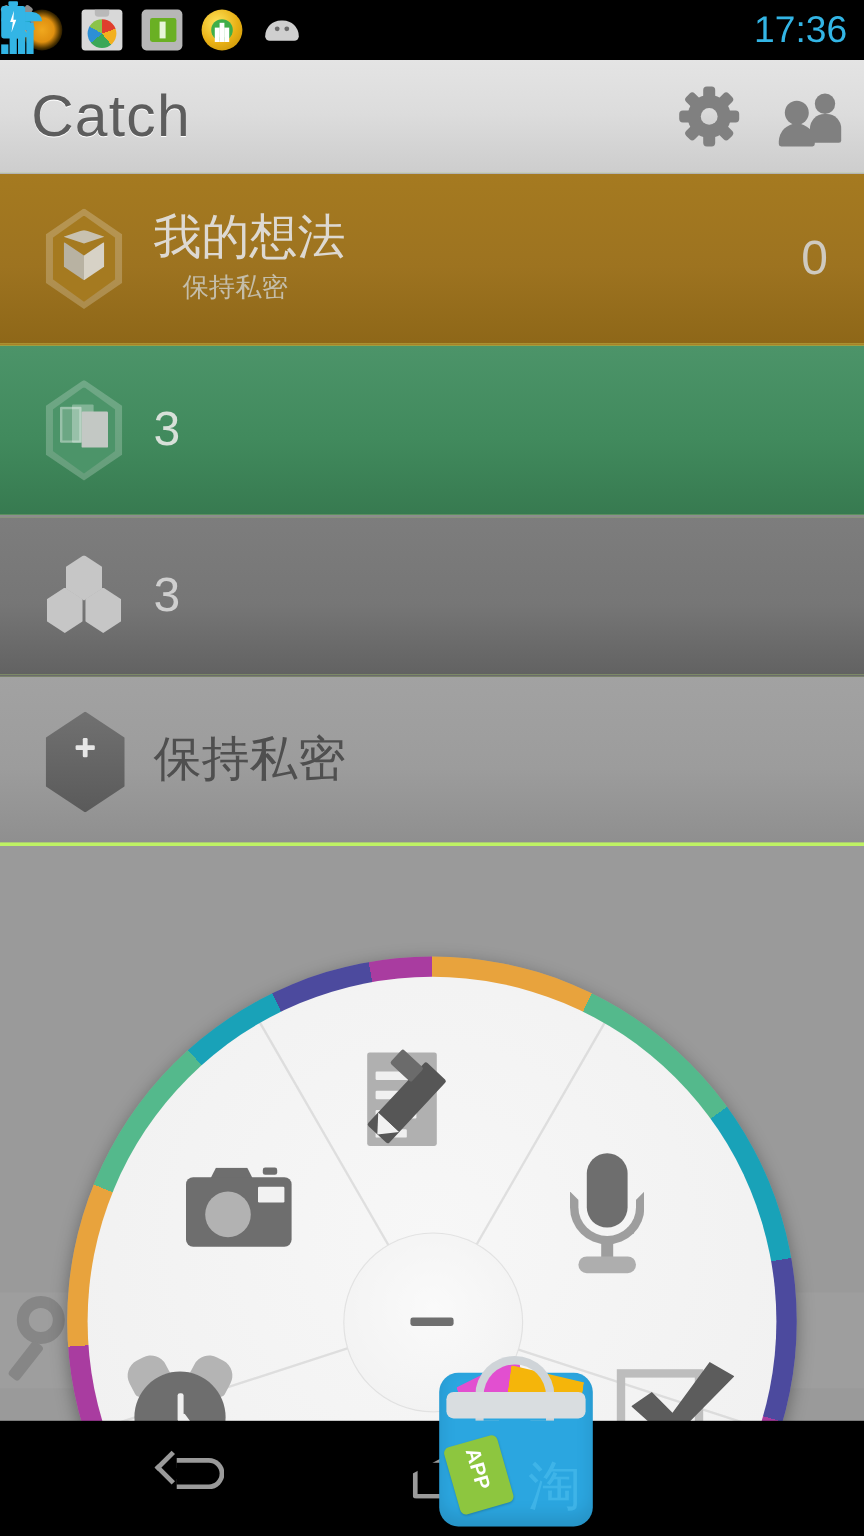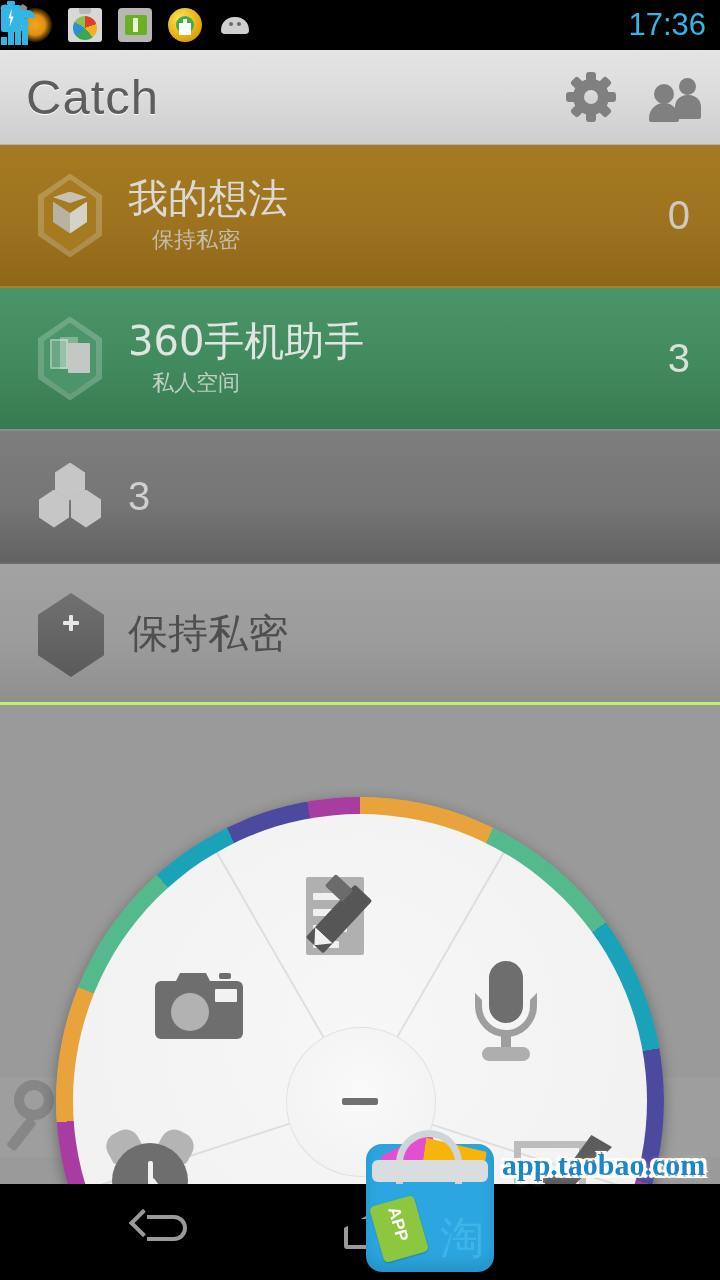--- a/index.html
+++ b/index.html
@@ -383,24 +383,20 @@
     <div class="row r2">
       <div class="hexwrap">
         <span class="hex hex-out"></span>
         <span class="hex-in c2"></span>
         <span class="pages">
             <i class="p p1"></i>
             <i class="p p2"></i>
             <i class="p p3"></i>
           </span>
       </div>
-      <div class="rowtext">
-        <div class="row-title">360手机助手</div>
-        <div class="row-sub">私人空间</div>
-      </div>
       <div class="row-count">3</div>
     </div>
 
     <div class="row r3">
       <div class="hexwrap">
         <span class="trihex">
             <i class="t"></i>
             <i class="l"></i>
             <i class="r"></i>
           </span>
@@ -496,17 +492,16 @@
       <i class="p1"></i>
         <i class="p2"></i>
         <i class="handle"></i>
         <i class="lip"></i>
       <div class="tag">
         <span>APP</span>
       </div>
       <div class="tao">淘</div>
     </div>
     <div class="tb-text">
-      <div class="tb-url">app.taobao.com</div>
     </div>
   </div>
 
 </div>
 
 </body></html>

